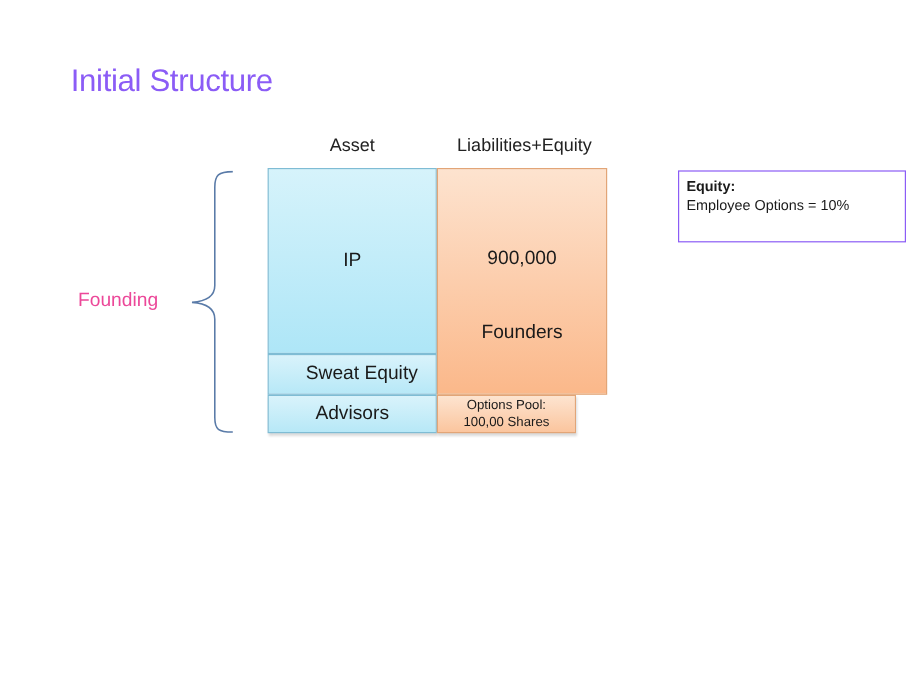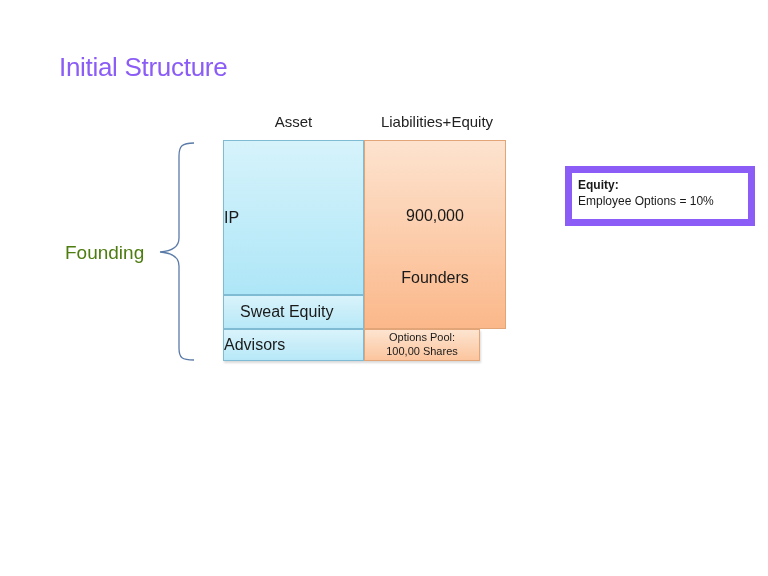--- a/index.html
+++ b/index.html
@@ -3,21 +3,21 @@
   <meta charset="utf-8">
   <style>
     html, body { margin: 0; padding: 0; }
     body {
       width: 768px; height: 576px; background: #ffffff; position: relative; overflow: hidden;
       font-family: "Liberation Sans", "DejaVu Sans", sans-serif; color: #1a1a1a;
     }
     .abs { position: absolute; }
     .title { left: 59px; top: 52px; font-size: 26px; color: #8b5cf6; letter-spacing: -0.3px; }
     .col-head { top: 113px; font-size: 15px; text-align: center; color: #222; }
-    .box { position: absolute; box-sizing: border-box; display: flex; align-items: center; text-align: center; }
+    .box { position: absolute; box-sizing: border-box; display: flex; align-items: center; justify-content: center; text-align: center; }
     .blue-main {
       left: 223px; top: 140px; width: 141px; height: 155px;
       background: linear-gradient(to bottom, #d6f3fb 0%, #aee6f7 100%);
       border: 1px solid #7fbcd4; align-items: flex-start; padding-top: 68px; font-size: 16px;
     }
     .blue-sweat {
       left: 223px; top: 295px; width: 141px; height: 34px;
       background: linear-gradient(to bottom, #d9f3fb 0%, #b7e8f7 100%);
       border: 1px solid #7fbcd4; font-size: 16px; padding-left: 16px;
     }
@@ -33,24 +33,24 @@
       font-size: 16px; line-height: 23px; gap: 39px;
     }
     .orange-pool {
       left: 364px; top: 329px; width: 116px; height: 32px;
       background: linear-gradient(to bottom, #fde4d0 0%, #fbc59e 100%);
       border: 1px solid #e2a577; flex-direction: column; font-size: 11px; line-height: 14px;
       box-shadow: 1px 2px 2px rgba(0,0,0,0.15);
     }
     .legend {
       left: 565px; top: 142px; width: 190px; height: 60px; box-sizing: border-box;
-      border: 7px solid #8b5cf6; padding: 4px 6px; font-size: 12px; line-height: 16px; background: #fff; margin-top: 24px;
+      border: 1px solid #8b5cf6; padding: 4px 6px; font-size: 12px; line-height: 16px; background: #fff;
     }
     .legend .lh { font-weight: bold; }
-    .founding { left: 65px; top: 242px; font-size: 19px; color: #4d7c0f; }
+    .founding { left: 65px; top: 242px; font-size: 16px; color: #ec4899; }
     .brace { left: 158px; top: 142px; }
   </style>
 </head>
 <body>
 
 <div class="abs title">Initial Structure</div>
 
 <div class="abs col-head" style="left:223px;width:141px;">Asset</div>
 <div class="abs col-head" style="left:364px;width:146px;">Liabilities+Equity</div>
 

